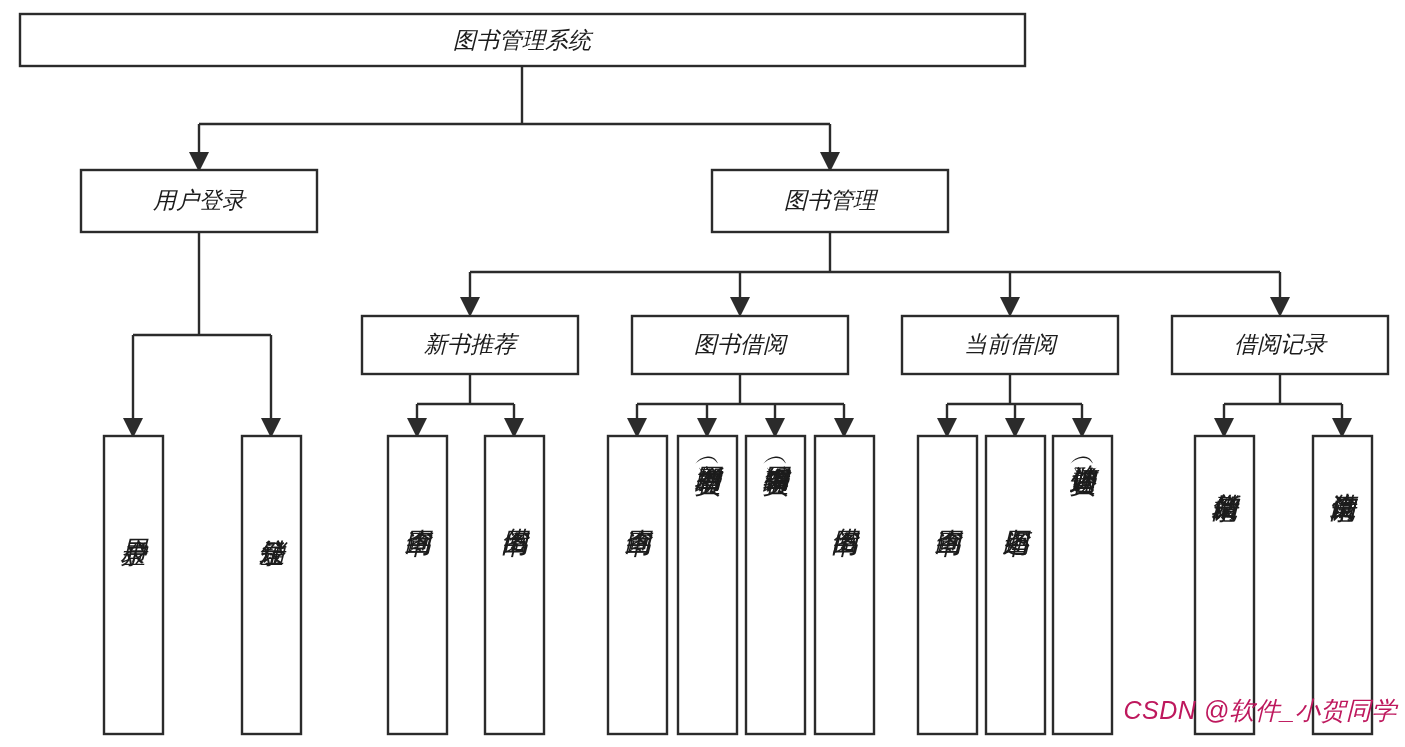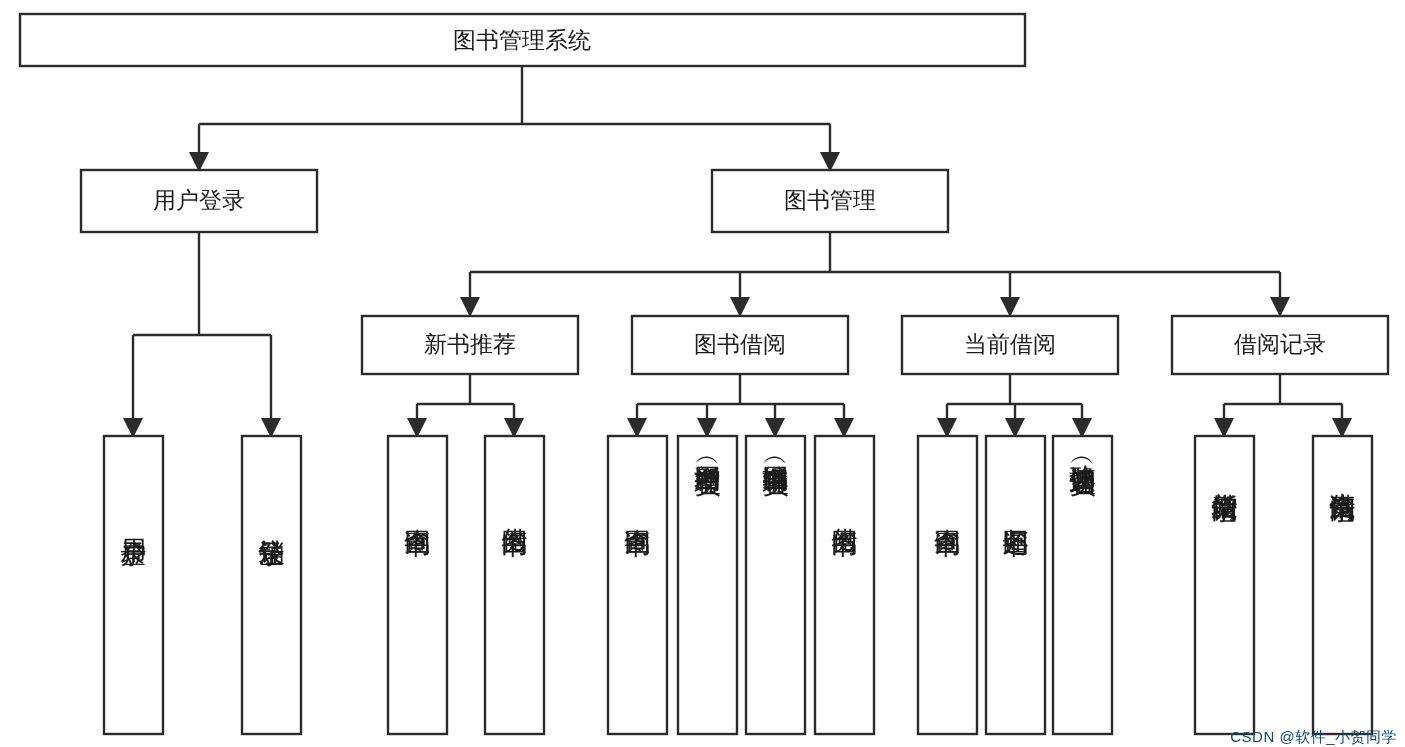--- a/index.html
+++ b/index.html
@@ -9,20 +9,21 @@
   }
   body {
     font-family: "Liberation Sans", "DejaVu Sans", sans-serif;
   }
   #stage {
     position: relative;
     width: 1405px;
     height: 747px;
     background: #ffffff;
     overflow: hidden;
+    font-style: italic;
   }
   #diagram-svg {
     position: absolute;
     left: 0;
     top: 0;
     width: 1405px;
     height: 747px;
   }
   .node-box {
     fill: #ffffff;
@@ -59,24 +60,24 @@
     font-family: "Liberation Sans", "DejaVu Sans", sans-serif;
     font-size: 26px;
     line-height: 1.04;
     color: #1c1c1c;
     letter-spacing: 1px;
     white-space: nowrap;
   }
   .watermark {
     position: absolute;
     right: 8px;
-    bottom: 0;
-    font-family: "Liberation Sans", "DejaVu Sans", sans-serif;
-    font-size: 15px;
-    color: #0c4a6e;
+    bottom: 20px;
+    font-family: "Liberation Sans", "DejaVu Sans", sans-serif;
+    font-size: 25px;
+    color: #be185d;
     letter-spacing: 0.5px;
     white-space: nowrap;
   }
 </style>
 </head>
 <body>
 
 <div id="stage">
 
   <svg id="diagram-svg" viewBox="0 0 1405 747">

